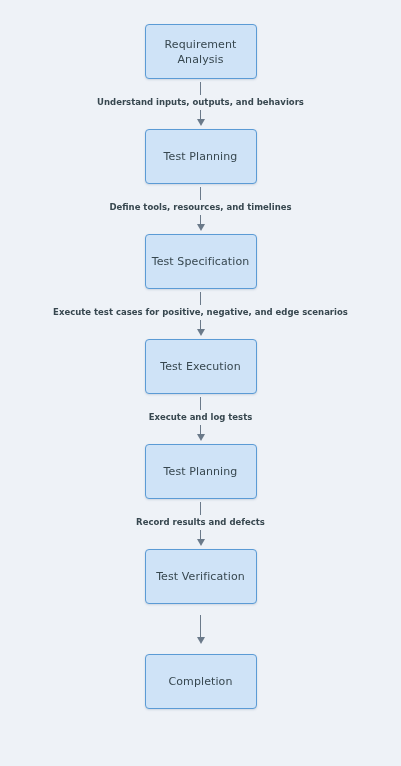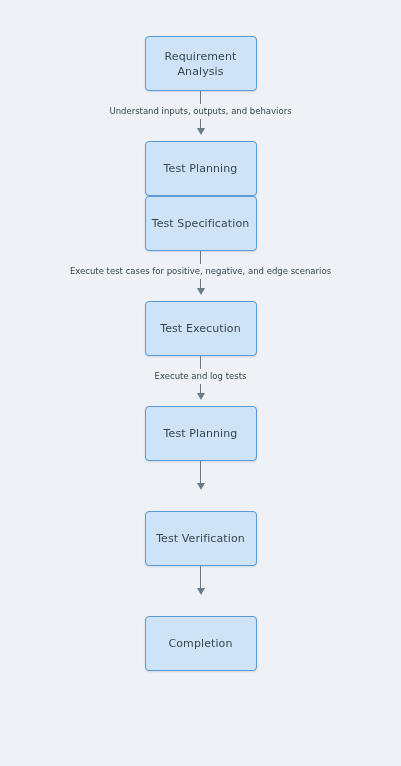--- a/index.html
+++ b/index.html
@@ -15,21 +15,21 @@
   }
 
   #flowchart {
     position: relative;
     width: 401px;
     height: 766px;
     display: flex;
     flex-direction: column;
     align-items: center;
     box-sizing: border-box;
-    padding-top: 36px;
+    padding-top: 24px;
   }
 
   
   .node {
     width: 112px;
     min-height: 55px;
     box-sizing: border-box;
     background: #cfe3f7;
     border: 1px solid #5b9bd5;
     border-radius: 4px;
@@ -50,21 +50,23 @@
   }
 
   
   .connector {
     width: 340px;
     height: 50px;
     position: relative;
     display: flex;
     flex-direction: column;
     align-items: center;
+    justify-content: center;
     flex: 0 0 auto;
+    font-weight: bold;
   }
   .conn-stem-top {
     width: 1.5px;
     height: 13px;
     background: #6b7a8a;
     flex: 0 0 auto;
   }
   .edge-label {
     color: #37474f;
     font-size: 8.5px;
@@ -103,20 +105,26 @@
     <div class="conn-stem-top"></div>
     <div class="edge-label">Understand inputs, outputs, and behaviors</div>
     <div class="conn-stem-bottom"></div>
     <div class="conn-arrowhead"></div>
   </div>
 
   <div class="node">
     <span class="node-label">Test Planning</span>
   </div>
 
+  <div class="connector">
+    <div class="conn-stem-top"></div>
+    <div class="edge-label">Define tools, resources, and timelines</div>
+    <div class="conn-stem-bottom"></div>
+    <div class="conn-arrowhead"></div>
+  </div>
 
   <div class="node">
     <span class="node-label">Test Specification</span>
   </div>
 
   <div class="connector">
     <div class="conn-stem-top"></div>
     <div class="edge-label">Execute test cases for positive, negative, and edge scenarios</div>
     <div class="conn-stem-bottom"></div>
     <div class="conn-arrowhead"></div>
@@ -132,20 +140,21 @@
     <div class="conn-stem-bottom"></div>
     <div class="conn-arrowhead"></div>
   </div>
 
   <div class="node">
     <span class="node-label">Test Planning</span>
   </div>
 
   <div class="connector">
     <div class="conn-stem-top"></div>
+    <div class="edge-label">Record results and defects</div>
     <div class="conn-stem-bottom"></div>
     <div class="conn-arrowhead"></div>
   </div>
 
   <div class="node">
     <span class="node-label">Test Verification</span>
   </div>
 
   <div class="connector">
     <div class="conn-stem-top"></div>

